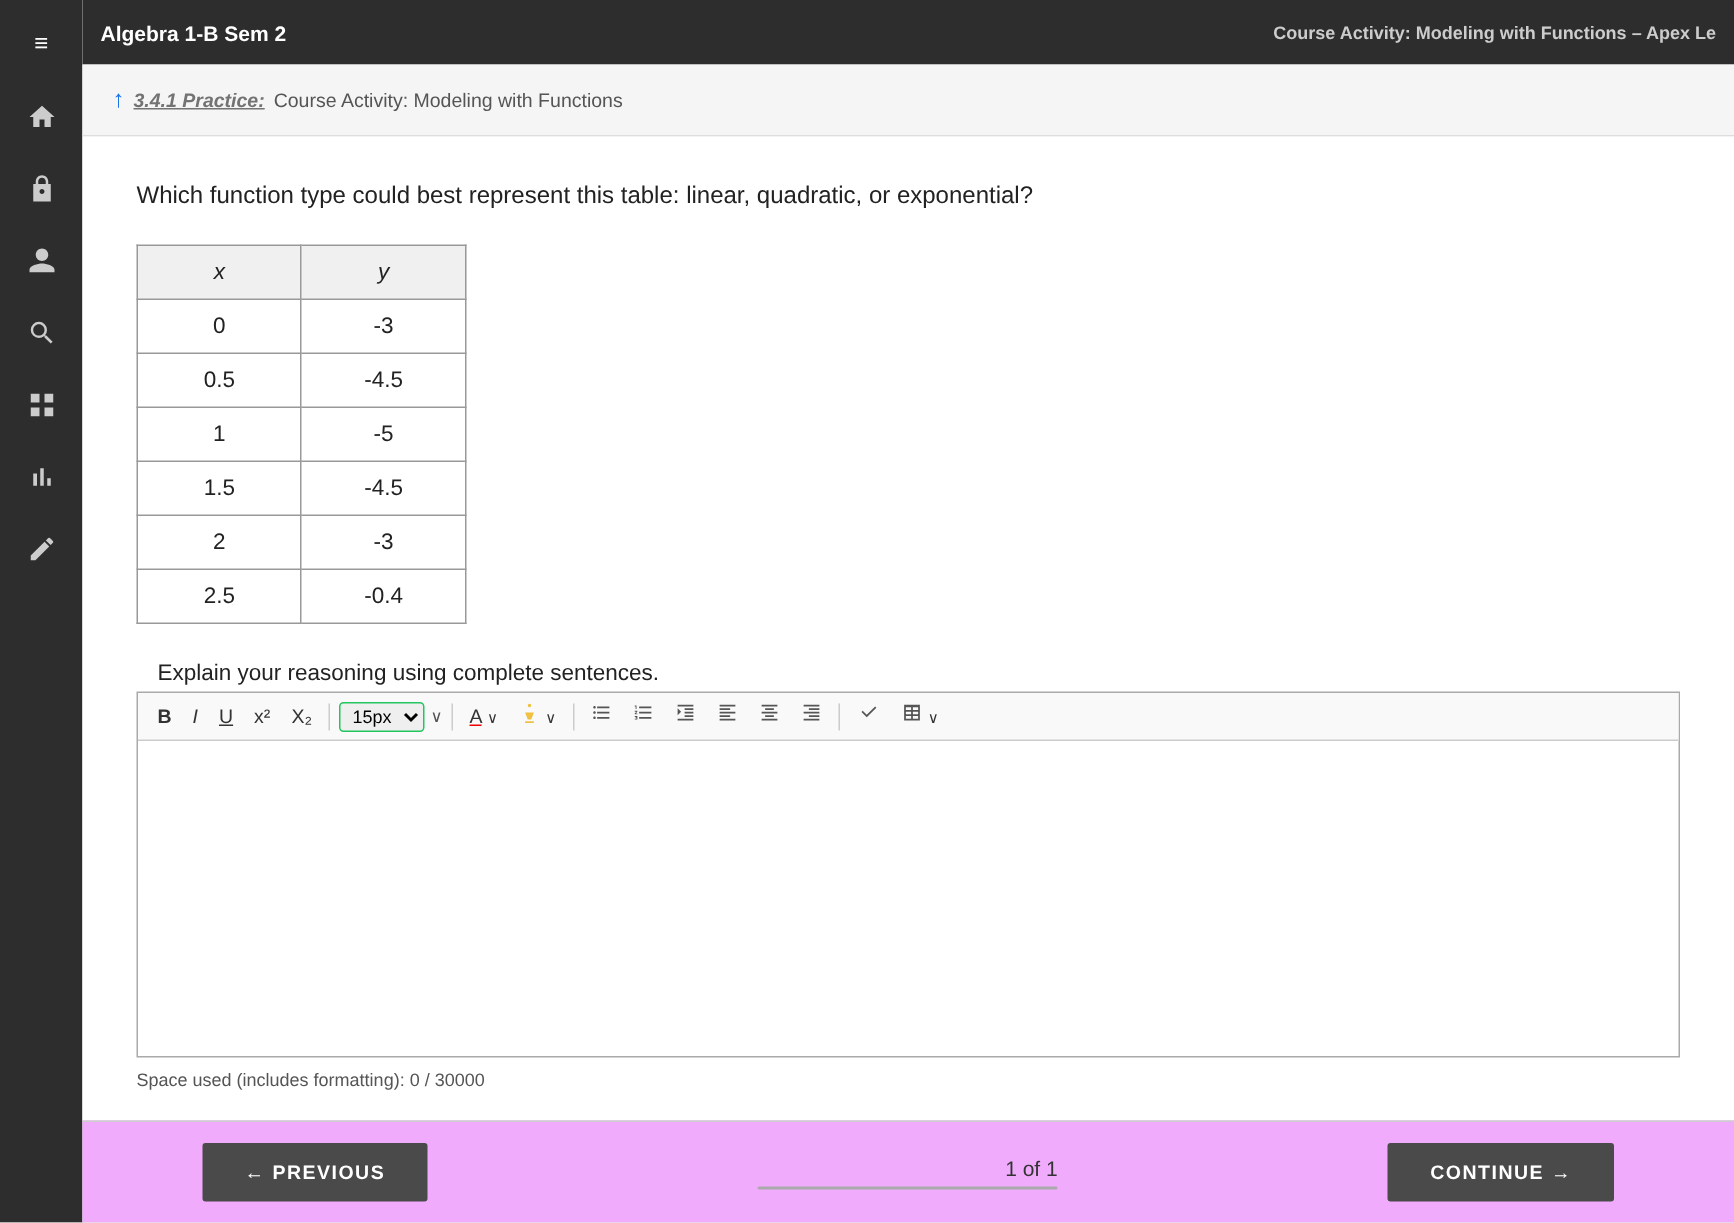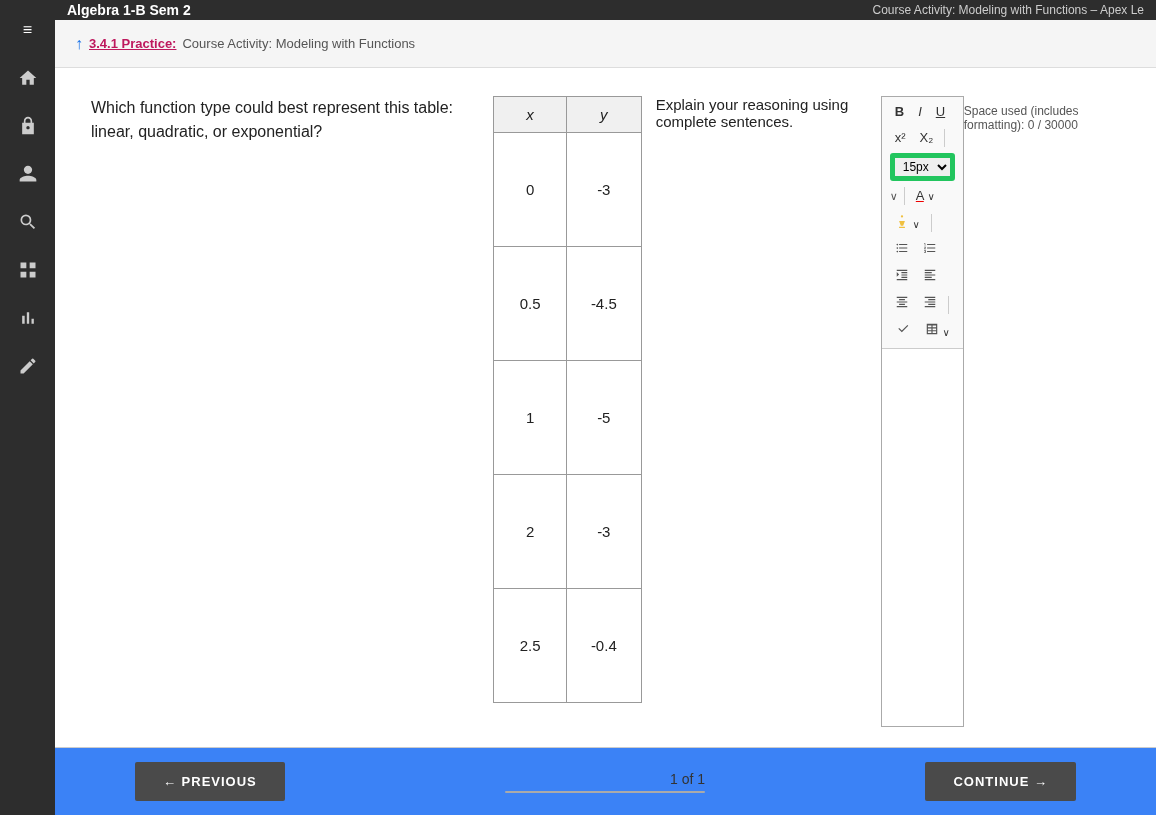--- a/index.html
+++ b/index.html
@@ -41,21 +41,21 @@
       flex: 1;
       display: flex;
       flex-direction: column;
       background: #e8e8e8;
       height: 815px;
     }
 
     
     .top-bar {
       background: #2d2d2d;
-      height: 20px;
+      height: 43px;
       display: flex;
       align-items: center;
       padding: 0 12px;
       color: #fff;
       font-size: 14px;
       font-weight: bold;
     }
 
     
     .sub-header {
@@ -71,20 +71,21 @@
     }
 
     
     .content-panel {
       flex: 1;
       background: #fff;
       margin: 0;
       overflow-y: auto;
       padding: 28px 36px 20px 36px;
       display: flex;
+      flex-direction: column;
     }
 
     .question-text {
       font-size: 16px;
       color: #222;
       margin-bottom: 20px;
       line-height: 1.5;
     }
 
     
@@ -151,21 +152,21 @@
     .toolbar-btn.italic { font-style: italic; }
     .toolbar-btn.underline { text-decoration: underline; }
     .toolbar-separator {
       width: 1px;
       height: 18px;
       background: #ccc;
       margin: 0 2px;
     }
     .font-size-select {
       font-size: 12px;
-      border: 5px solid #22c55e;
+      border: 1px solid #22c55e;
       padding: 1px 4px;
       border-radius: 3px;
       cursor: pointer;
     }
 
     .editor-body {
       flex: 1;
       min-height: 80px;
       padding: 8px;
       outline: none;
@@ -174,21 +175,21 @@
     }
 
     .space-used {
       font-size: 12px;
       color: #555;
       margin-top: 8px;
     }
 
     
     .bottom-nav {
-      background: #3b82f6;
+      background: #f0abfc;
       height: 68px;
       display: flex;
       align-items: center;
       justify-content: space-between;
       padding: 0 80px;
       border-top: 1px solid #ccc;
       flex-shrink: 0;
     }
     .nav-btn {
       background: #4a4a4a;
@@ -263,26 +264,26 @@
     <svg width="20" height="20" viewBox="0 0 24 24" fill="#ccc">
         <path d="M3 17.25V21h3.75L17.81 9.94l-3.75-3.75L3 17.25zM20.71 7.04a1 1 0 0 0 0-1.41l-2.34-2.34a1 1 0 0 0-1.41 0l-1.83 1.83 3.75 3.75 1.83-1.83z"></path>
       </svg>
   </div>
 </div>
 
 <div class="main-area">
 
   <div class="top-bar">
     <span>Algebra 1-B Sem 2</span>
-    <span style="margin-left:auto;font-size:12px;font-weight:normal;color:#ccc;">Course Activity: Modeling with Functions – Apex Le</span>
+    <span style="margin-left:auto;font-size:12px;font-weight:bold;color:#ccc;">Course Activity: Modeling with Functions – Apex Le</span>
   </div>
 
   <div class="sub-header">
     <span style="color:#1a73e8;font-size:16px;">↑</span>
-    <span style="color:#be185d;font-weight:bold;cursor:pointer;text-decoration:underline;">3.4.1 Practice:</span>
+    <span style="color:#737373;font-weight:bold;cursor:pointer;text-decoration:underline;font-style:italic;">3.4.1 Practice:</span>
     <span style="color:#555;">Course Activity: Modeling with Functions</span>
   </div>
 
   <div class="content-panel">
     <p class="question-text">Which function type could best represent this table: linear, quadratic, or exponential?</p>
 
     <table class="data-table">
       <thead>
         <tr>
           <th><em>x</em></th>
@@ -294,20 +295,24 @@
           <td>0</td>
           <td>-3</td>
         </tr>
         <tr>
           <td>0.5</td>
           <td>-4.5</td>
         </tr>
         <tr>
           <td>1</td>
           <td>-5</td>
+        </tr>
+        <tr>
+          <td>1.5</td>
+          <td>-4.5</td>
         </tr>
         <tr>
           <td>2</td>
           <td>-3</td>
         </tr>
         <tr>
           <td>2.5</td>
           <td>-0.4</td>
         </tr>
       </tbody>

